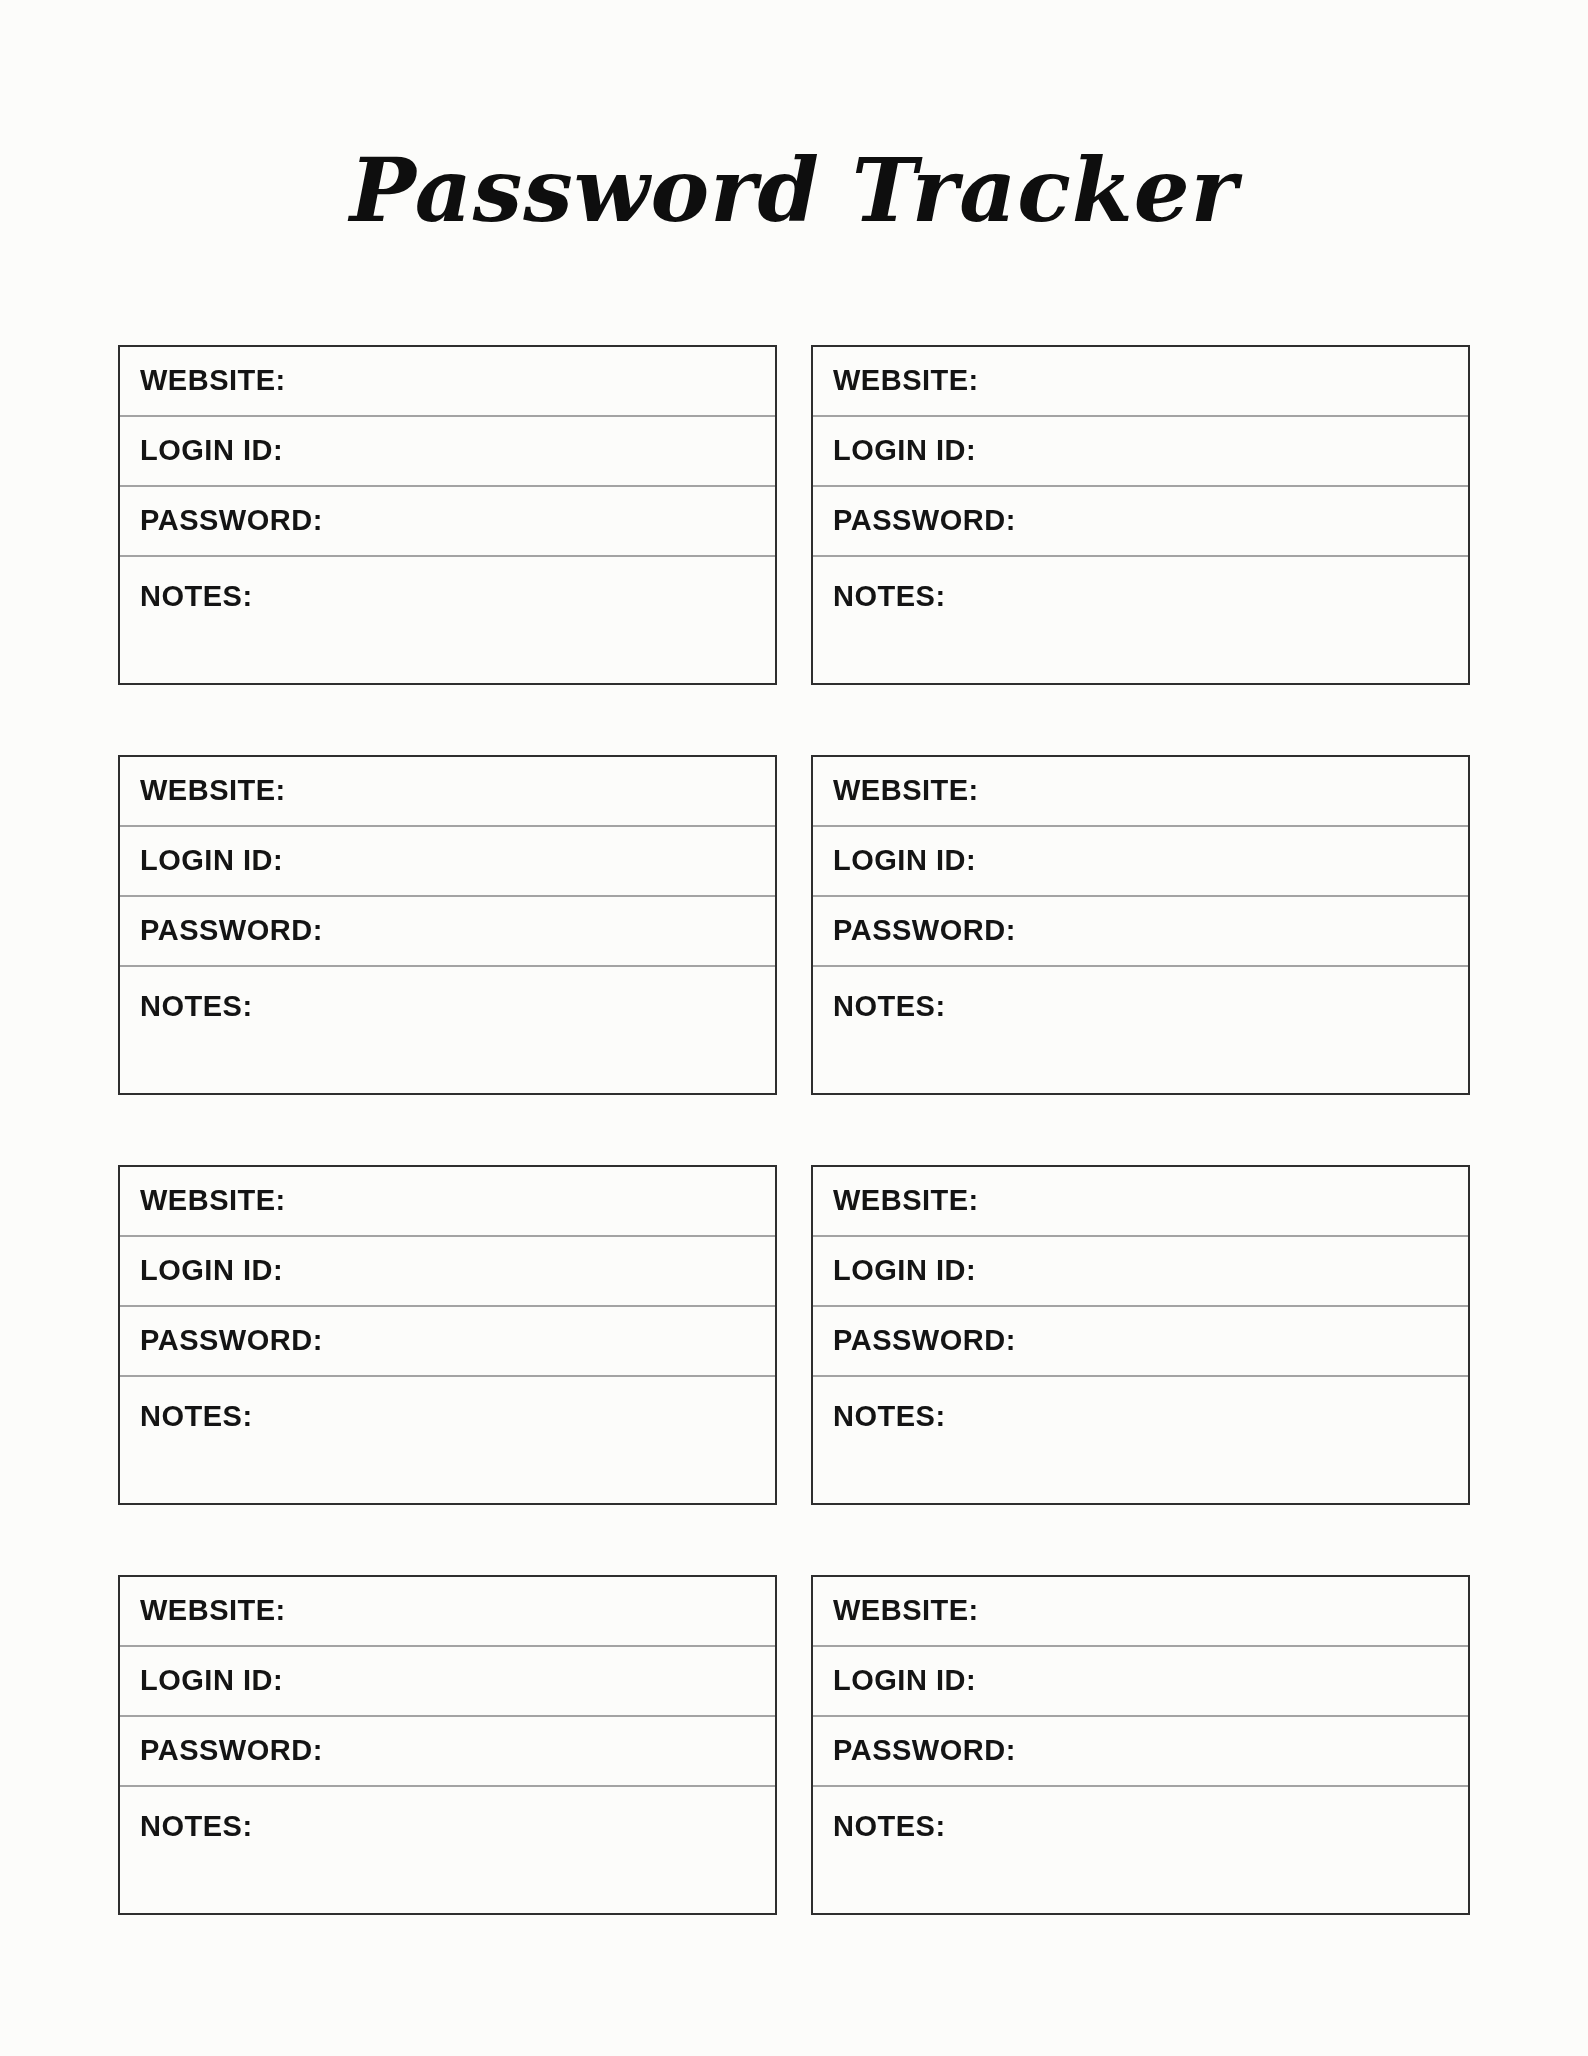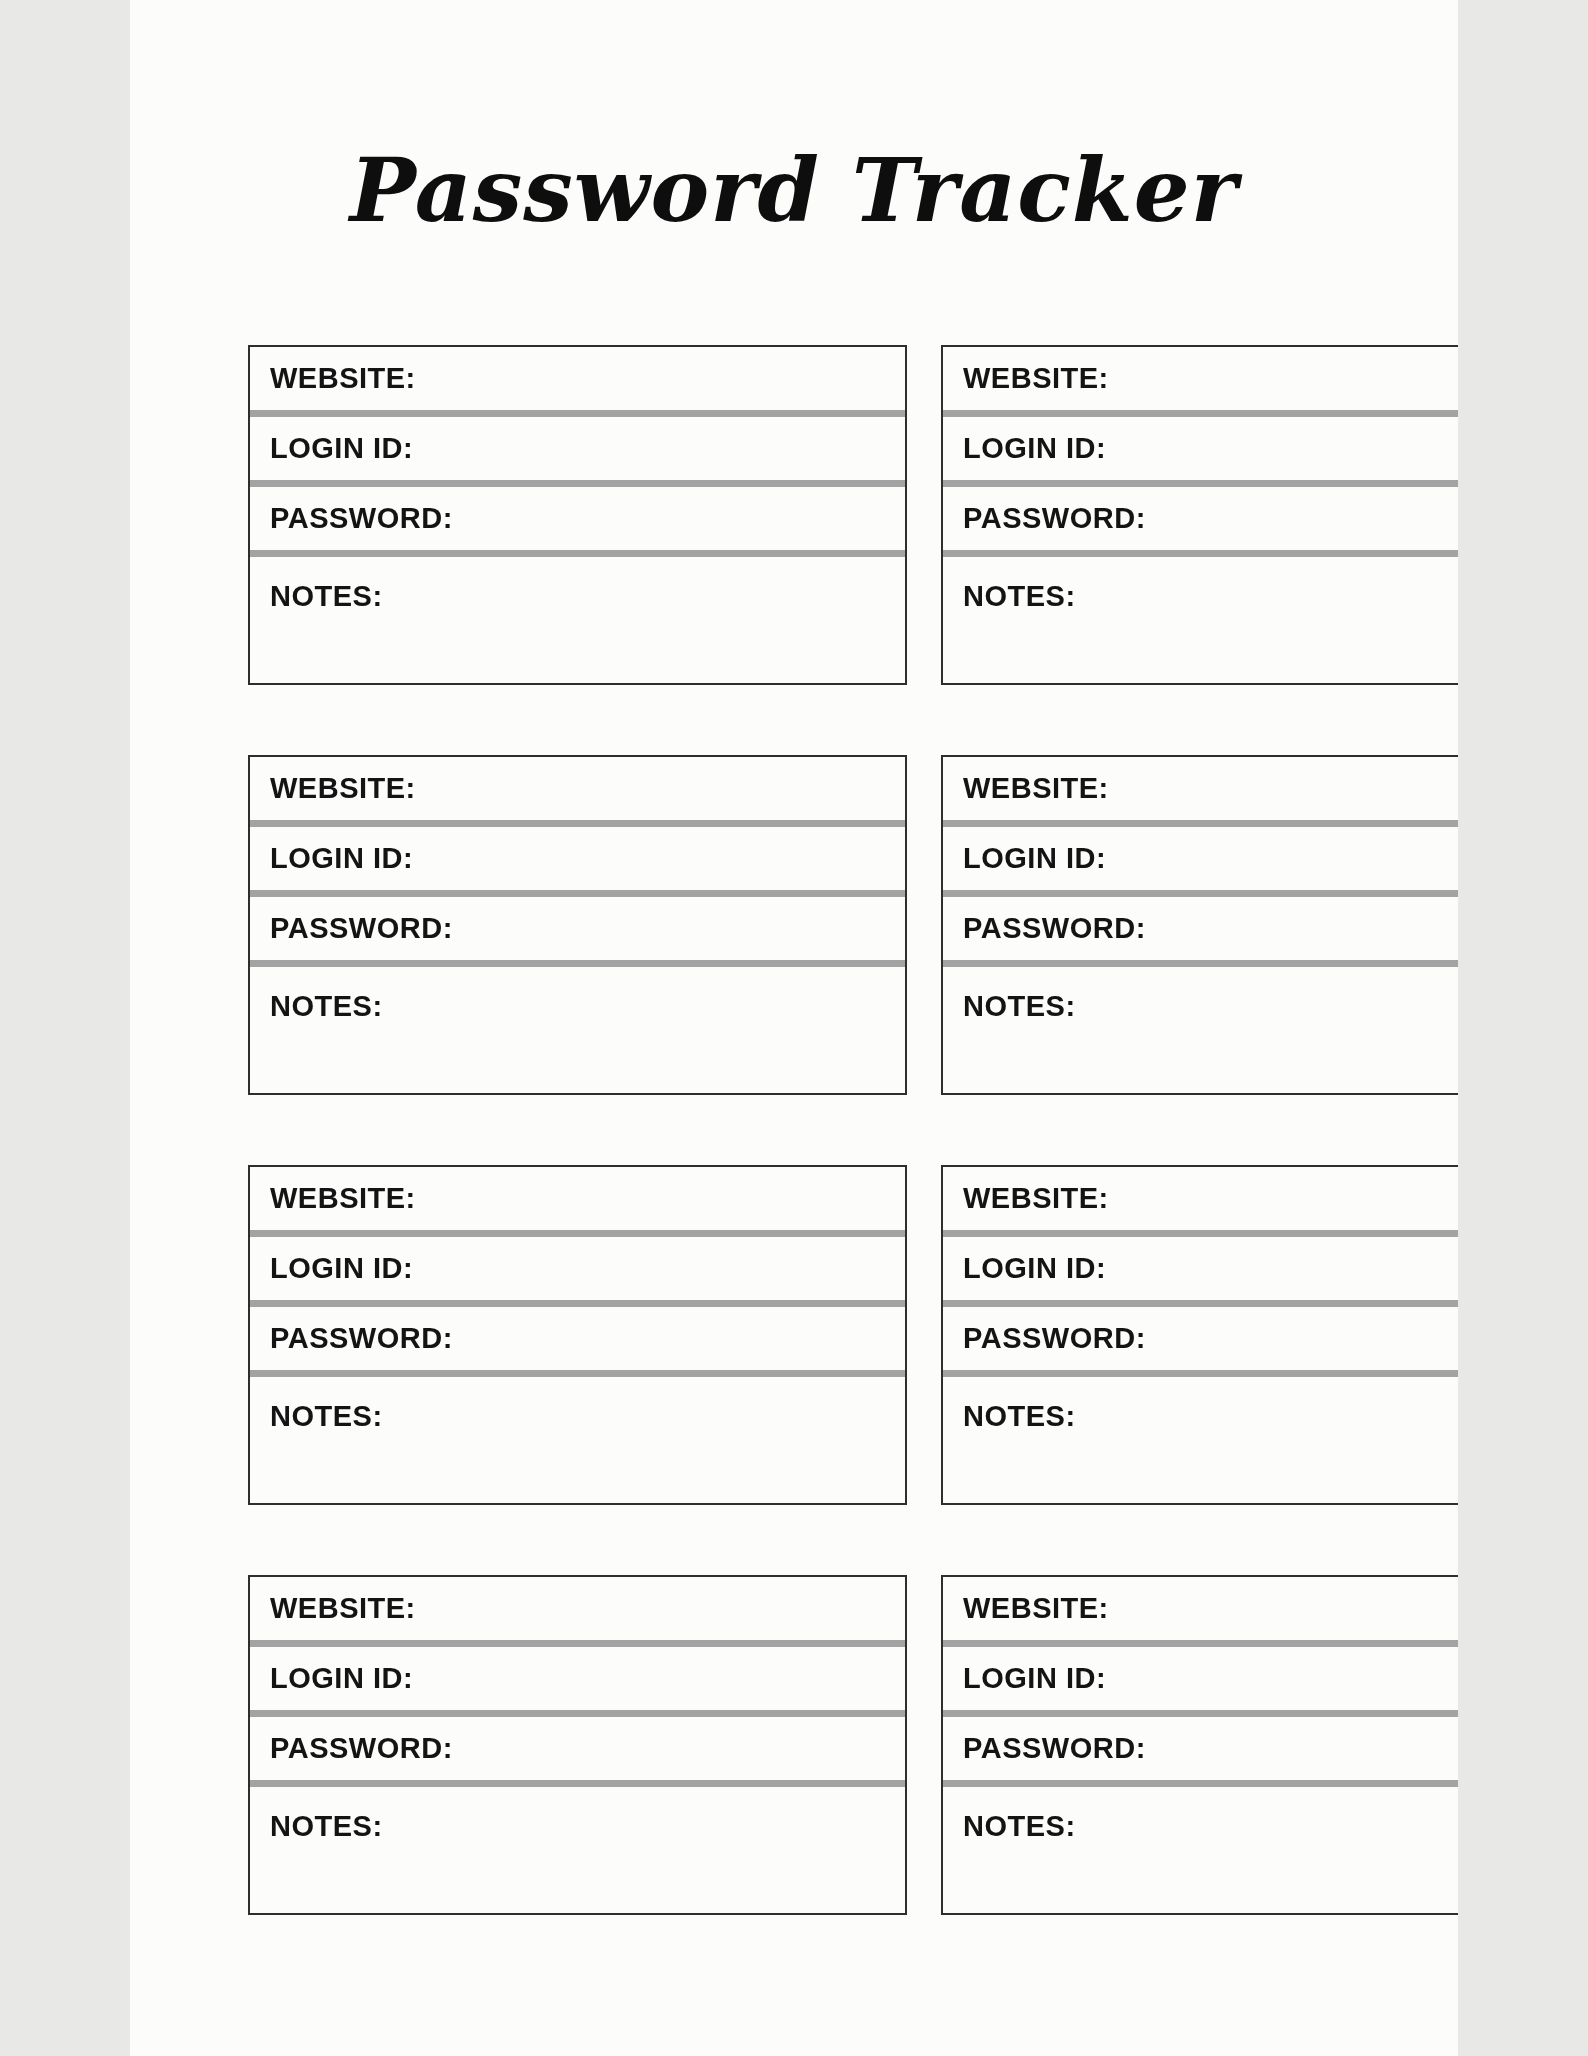--- a/index.html
+++ b/index.html
@@ -2,21 +2,21 @@
 <html><head>
 <meta charset="utf-8">
 <style>
   html, body {
     margin: 0;
     padding: 0;
     background: #e8e8e6;
   }
   .page {
     position: relative;
-    width: 1328px;
+    width: 1588px;
     height: 2056px;
     margin: 0 auto;
     background: #fcfcfa;
     font-family: "Liberation Sans", sans-serif;
     color: #161616;
     overflow: hidden;
   }
   .title {
     margin: 0;
     padding-top: 138px;
@@ -40,21 +40,21 @@
   }
   .card {
     border: 2px solid #2e2e2e;
     background: #fcfcfa;
     box-sizing: border-box;
   }
   .field {
     display: flex;
     align-items: center;
     height: 70px;
-    border-bottom: 7px solid #a3a3a3;
+    border-bottom: 2px solid #a3a3a3;
     padding: 0 0 0 20px;
     box-sizing: border-box;
   }
   .field.notes {
     height: 126px;
     border-bottom: none;
     align-items: flex-start;
     padding-top: 24px;
   }
   .label {

